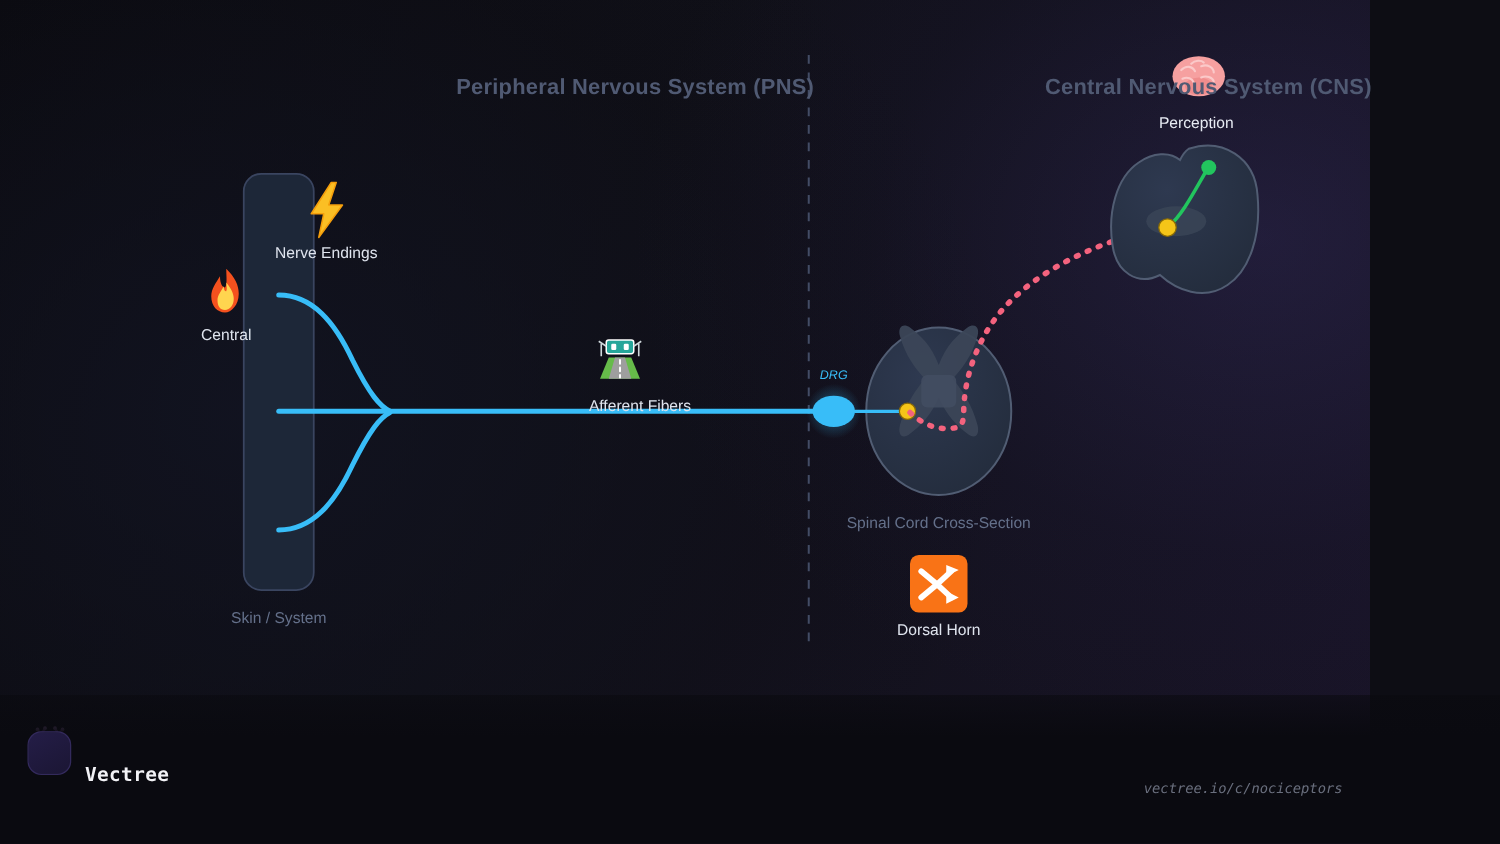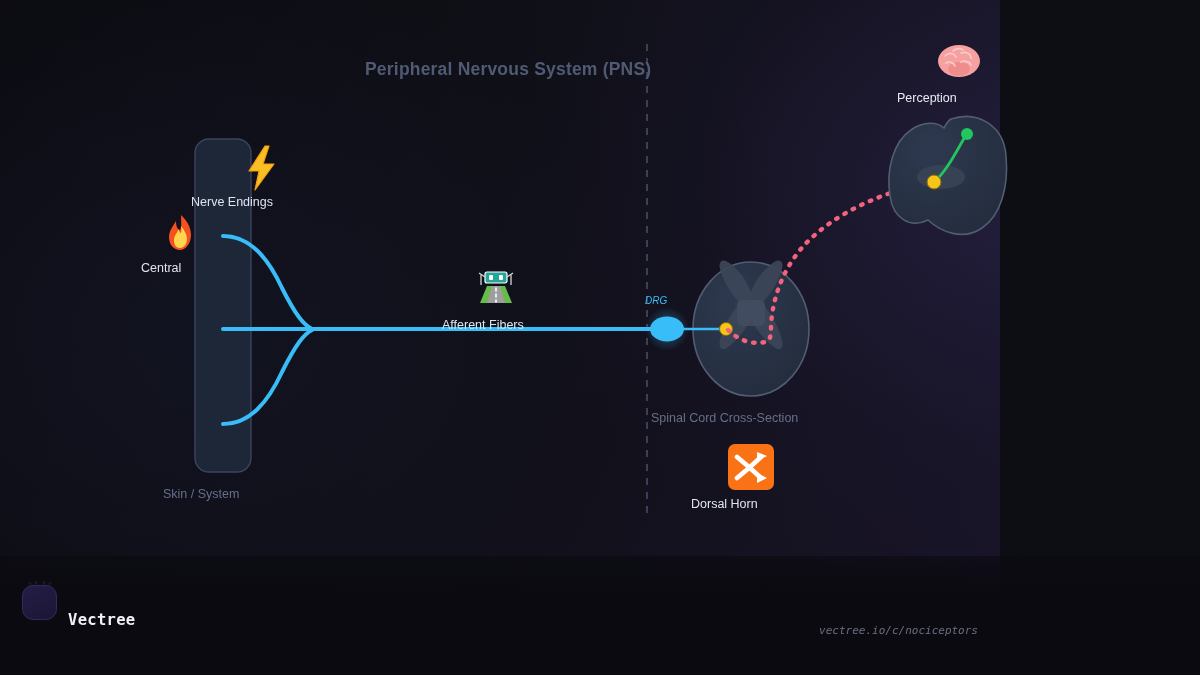--- a/index.html
+++ b/index.html
@@ -5,21 +5,21 @@
 <style>
   * { margin:0; padding:0; box-sizing:border-box; }
   html, body { width:1200px; height:675px; overflow:hidden; }
   body {
     background:#0d0d14;
     font-family:"Liberation Sans", sans-serif;
     position:relative;
   }
   #stage {
     position:absolute; inset:0;
-    width:1000px; height:675px;
+    width:1096px; height:675px;
     background:
       radial-gradient(ellipse 700px 560px at 1010px 190px, rgba(70,60,130,0.26) 0%, rgba(40,35,80,0.10) 45%, rgba(13,13,20,0) 72%),
       radial-gradient(ellipse 620px 520px at 200px 330px, rgba(18,20,34,0.85) 0%, rgba(12,12,19,0.2) 70%, rgba(13,13,20,0) 100%),
       linear-gradient(115deg, #0b0b11 0%, #101018 42%, #14121f 70%, #191428 100%);
   }
   .footer-band {
     position:absolute; left:0; top:556px; width:1200px; height:119px;
     background:linear-gradient(180deg, rgba(9,9,14,0.55) 0%, #0a0a10 28%, #0a0a10 100%);
   }
 
@@ -29,21 +29,21 @@
     position:absolute;
     font-size:17.5px; font-weight:bold;
     color:#505a73; letter-spacing:0.2px;
     white-space:nowrap;
   }
   #pns-title { left:365px; top:59px; }
   #cns-title { left:836px; top:59px; }
 
   .node-label {
     position:absolute; white-space:nowrap;
-    font-size:12.5px; color:#dfe4ee; text-align:left;
+    font-size:12.5px; color:#dfe4ee; text-align:center;
   }
   .node-label.muted { color:#64708a; font-size:12.5px; }
   .node-label.drg { color:#38bdf8; font-size:10px;font-style:italic; }
 
   
   #brand-row { position:absolute; left:22px; top:575px; display:flex; align-items:center; gap:11px; }
   #brand-logo {
     width:35px; height:35px; border-radius:11px;
     background:linear-gradient(150deg,#241d47 0%,#1b1634 100%);
     border:1px solid #332a5c;
@@ -207,20 +207,21 @@
       <g fill="#e0a3ff">
         <circle cx="-10" cy="-9.5" r="1.5"></circle>
         <circle cx="-4" cy="-10.5" r="1.5"></circle>
         <circle cx="10" cy="-9.5" r="1.5"></circle>
         <circle cx="4" cy="-10.5" r="1.5"></circle>
       </g>
     </g>
   </svg>
 
   <div class="sec-title" id="pns-title">Peripheral Nervous System (PNS)</div>
+  <div class="sec-title" id="cns-title">Central Nervous System (CNS)</div>
 
   <div class="node-label" style="left:141px; top:261px; width:80px;">Central</div>
 
   <div class="node-label" style="left:191px; top:195px; width:140px;">Nerve Endings</div>
 
   <div class="node-label muted" style="left:163px; top:487px; width:120px;">Skin / System</div>
 
   <div class="node-label" style="left:442px; top:318px; width:140px;">Afferent Fibers</div>
 
   <div class="node-label drg" style="left:645px; top:295px; width:44px;">DRG</div>

